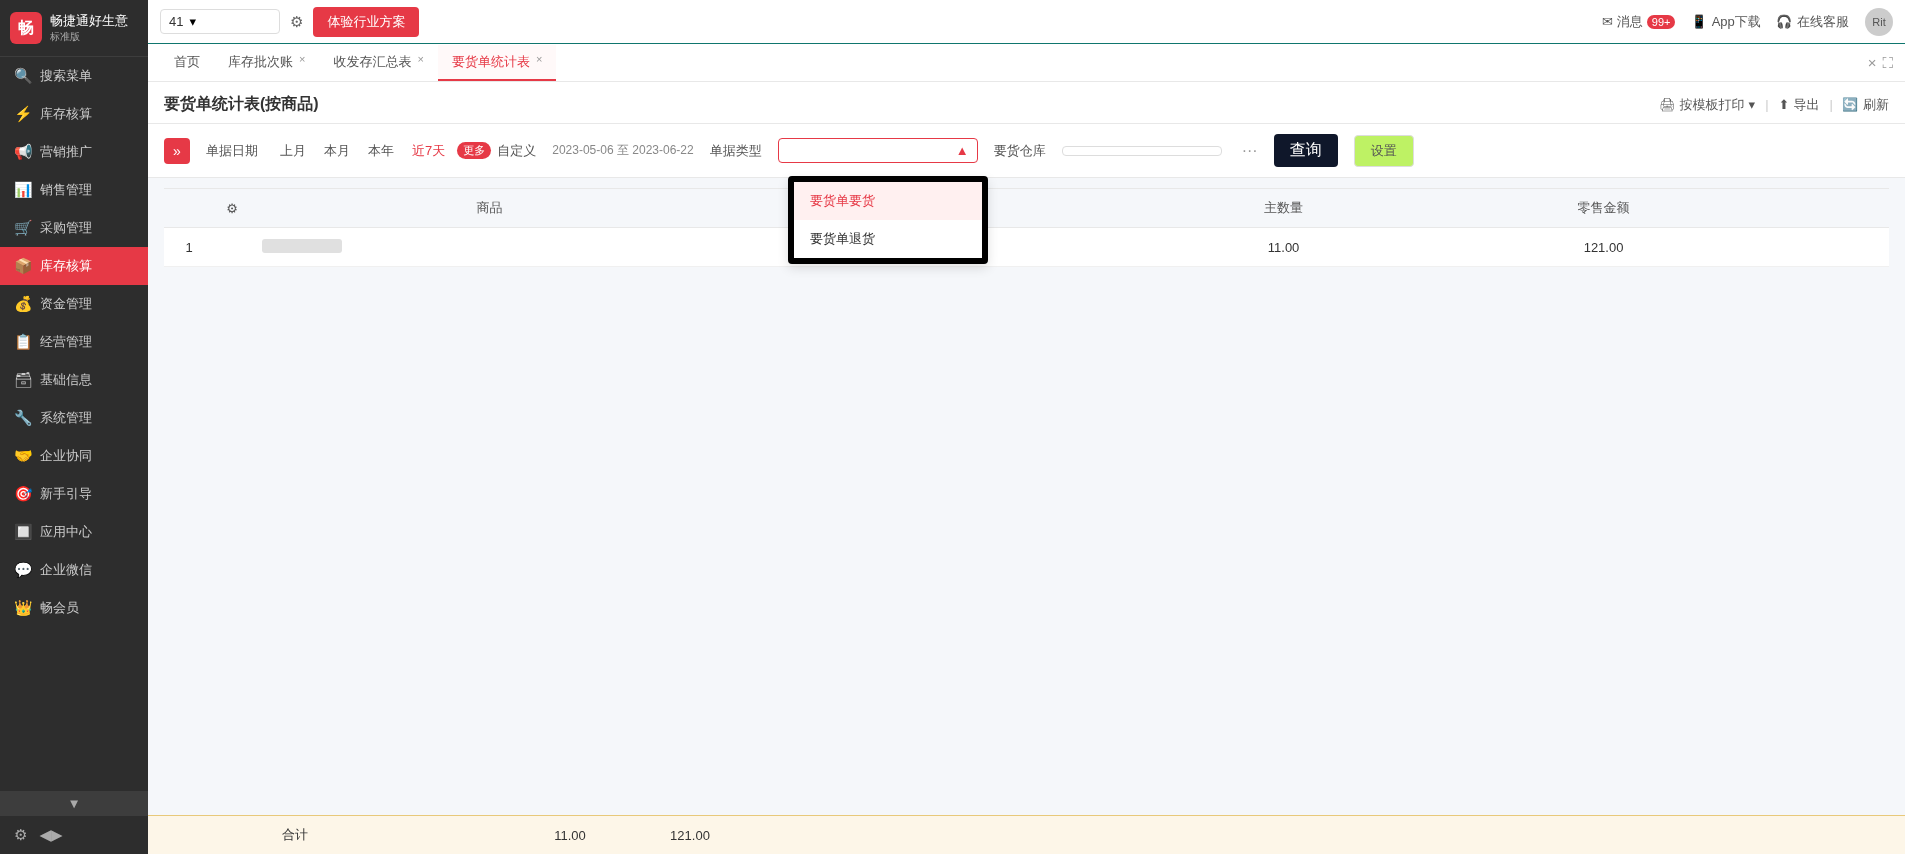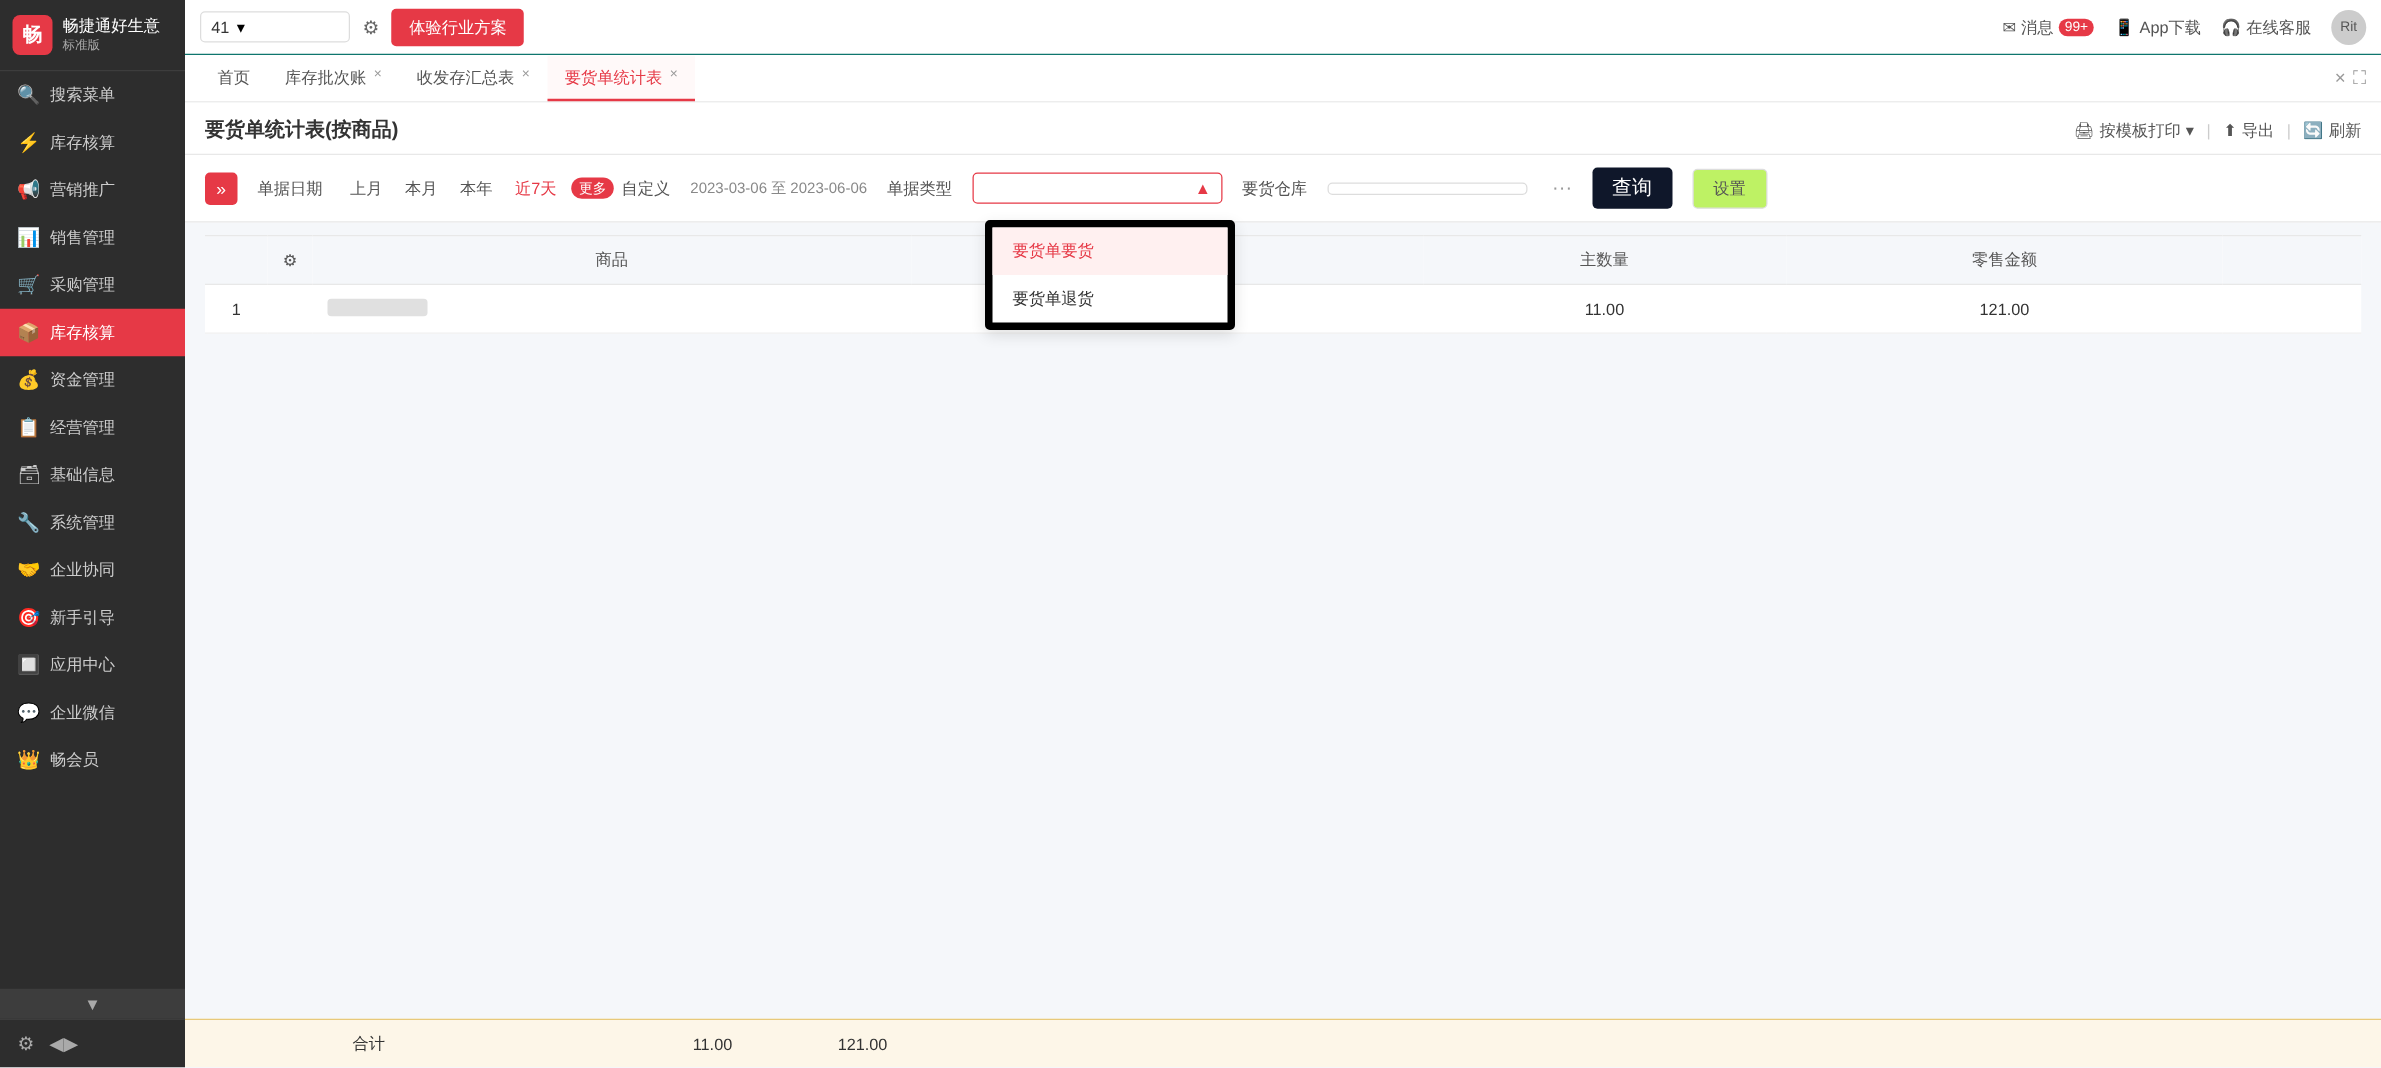--- a/index.html
+++ b/index.html
@@ -365,21 +365,21 @@
       <span class="filter-label">单据日期</span>
 
       <div class="date-group">
         <button class="date-btn">上月</button>
         <button class="date-btn">本月</button>
         <button class="date-btn">本年</button>
         <button class="date-btn active-date">近7天</button>
         <span class="date-tag">更多</span>
         <button class="date-custom">自定义</button>
       </div>
-      <span class="date-range">2023-03-06 至 2023-06-06</span>
+      <span class="date-range">2023-05-06 至 2023-06-22</span>
 
       <span class="filter-label">单据类型</span>
       <div class="filter-type-select">
         <span></span>
         <span class="chevron">▲</span>
       </div>
 
       <span class="filter-label">要货仓库</span>
       <div class="filter-warehouse-input">
         <span></span>

